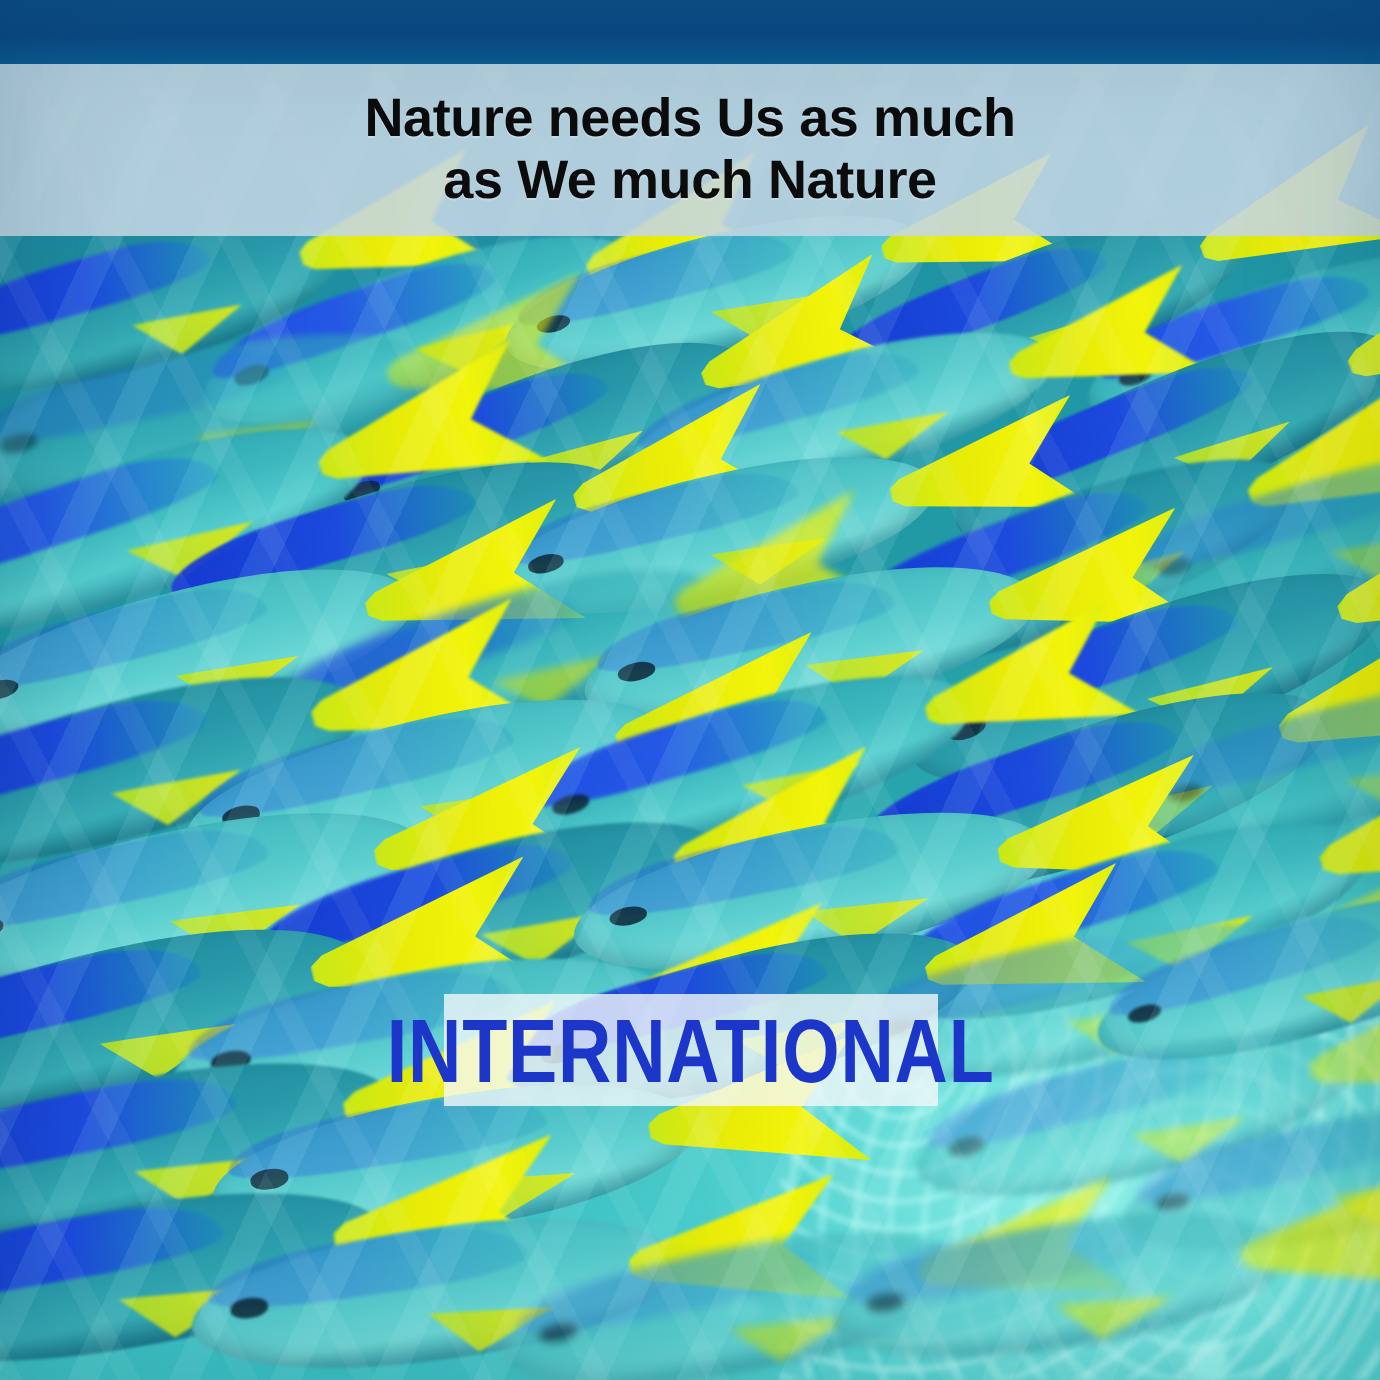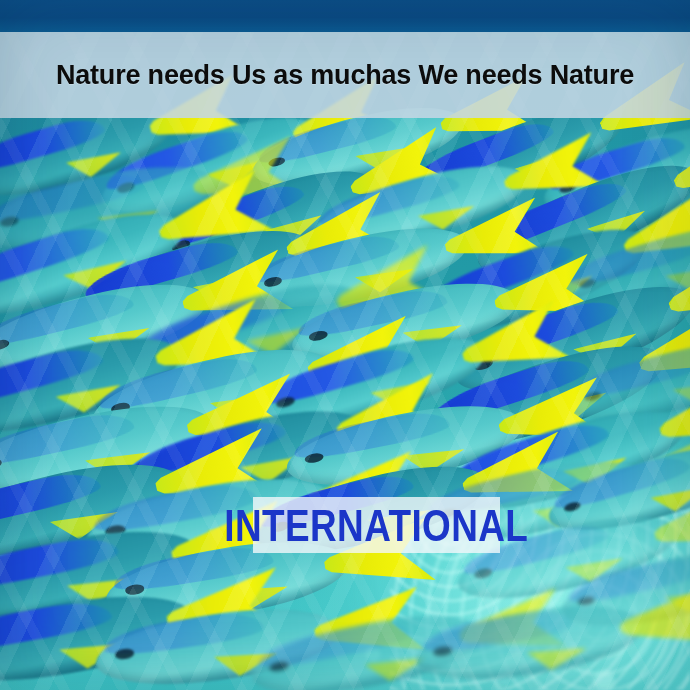--- a/index.html
+++ b/index.html
@@ -92,38 +92,38 @@
   
   .top-strip{
     position:absolute;left:0;top:0;width:690px;height:32px;
     background:linear-gradient(180deg,#0c4f89 0%,#0a4a83 55%,#0b5a90 100%);
   }
 
   
   .headline-banner{
     position:absolute;left:0;top:32px;width:690px;height:86px;
     background:rgba(196,214,228,.88);
-    display:flex;flex-direction:row;
+    display:flex;flex-direction:column;
     align-items:center;justify-content:center;
   }
   .headline-banner .line{
     color:#0c0c0c;
     font-weight:bold;
     font-size:27px;
     line-height:31px;
     letter-spacing:-.2px;
     white-space:nowrap;
     text-shadow:0 1px 0 rgba(255,255,255,.25);
   }
 
   
   .plate{
     position:absolute;
     background:rgba(243,247,250,.80);
-    display:flex;align-items:center;justify-content:center;margin-left:31px;
+    display:flex;align-items:center;justify-content:center;
   }
   .plate .txt{
     color:#1b36c8;
     font-weight:bold;
     font-family:"Liberation Sans Narrow","Liberation Sans",sans-serif;
     transform:scaleX(.82);
     letter-spacing:.5px;
     white-space:nowrap;
     line-height:1;
   }
@@ -425,21 +425,21 @@
         <div class="tail"></div>
       </div>
 
     <div class="caustic"></div>
   </div>
 
   <div class="top-strip"></div>
 
   <div class="headline-banner">
     <div class="line">Nature needs Us as much</div>
-    <div class="line">as We needs Nature</div>
+    <div class="line">as We much Nature</div>
   </div>
 
   <div class="plate" id="plate-international">
     <span class="txt">INTERNATIONAL</span>
   </div>
 
 
   <div class="edge-vignette"></div>
 </div>
 

